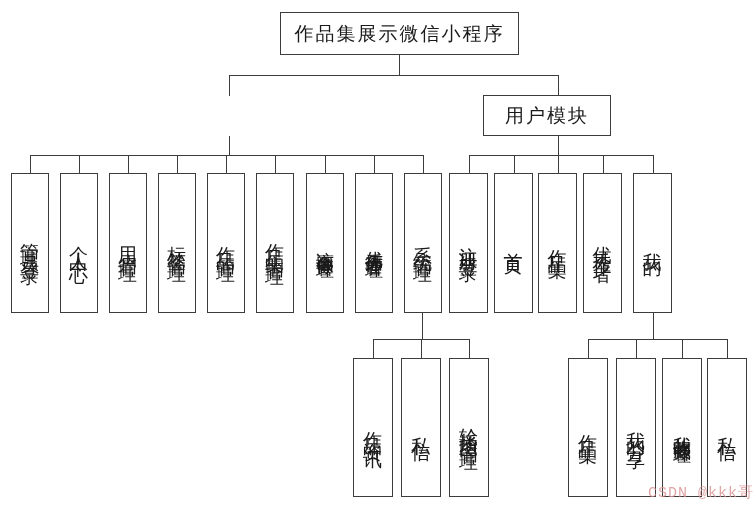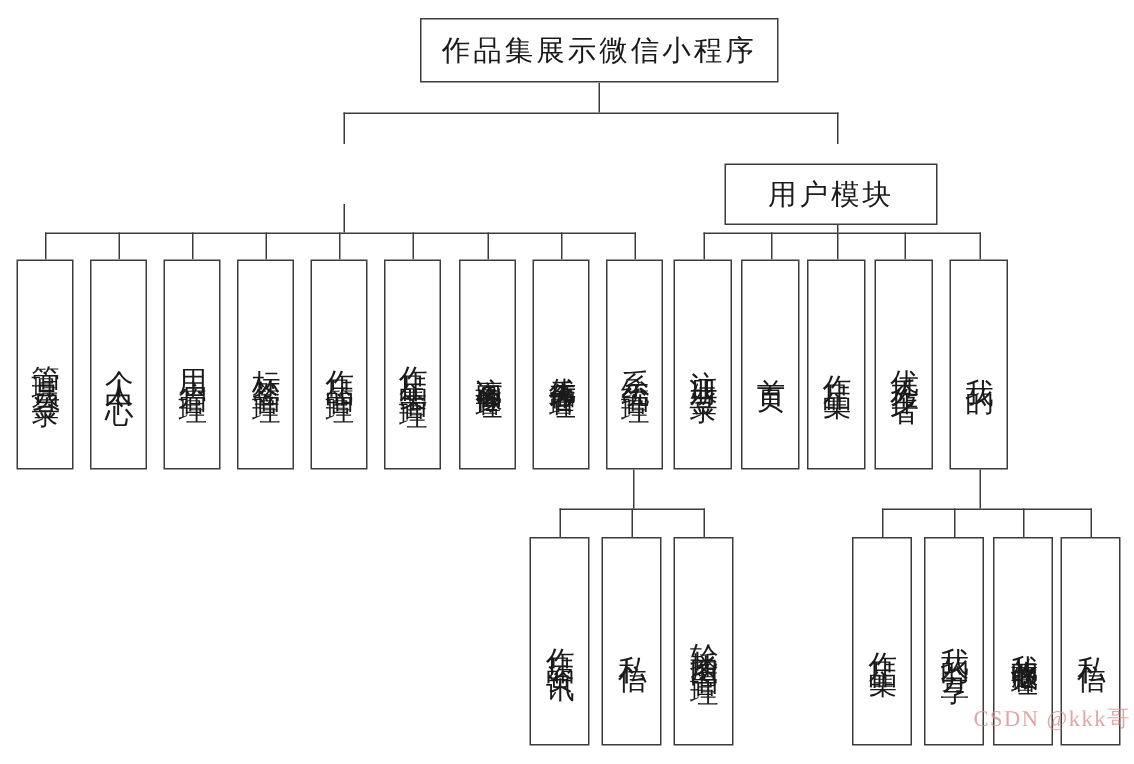--- a/index.html
+++ b/index.html
@@ -6,22 +6,22 @@
   .canvas{position:relative;width:756px;height:509px;background:#ffffff;overflow:hidden;
           font-family:"DejaVu Serif","Liberation Serif",serif;color:#1a1a1a;}
   .ln{position:absolute;background:#3c3c3c;}
   .ln.h{height:1px;}
   .ln.v{width:1px;}
   .nbox{position:absolute;border:1px solid #3c3c3c;background:#ffffff;box-sizing:border-box;
         display:flex;align-items:center;justify-content:center;}
   .hbox{font-size:19px;letter-spacing:2px;white-space:nowrap;}
   .vbox span{writing-mode:vertical-lr;text-orientation:upright;font-size:19px;letter-spacing:6px;line-height:1;}
   .vbox.tight span{font-size:18px;letter-spacing:2px;}
-  .watermark{position:absolute;right:2px;bottom:20px;font-size:15px;letter-spacing:1px;
-             color:#d98f8f;opacity:0.8;font-family:Liberation Serif, serif;}
+  .watermark{position:absolute;right:2px;bottom:7px;font-size:15px;letter-spacing:1px;
+             color:#d98f8f;opacity:0.8;font-family:Liberation Mono, monospace;}
 </style>
 </head>
 <body>
 
 <div class="canvas">
 
   <div class="ln v" style="left:399px;top:55px;height:20px"></div>
   <div class="ln h" style="left:229px;top:75px;width:330px"></div>
   <div class="ln v" style="left:229px;top:75px;height:21px"></div>
   <div class="ln v" style="left:558px;top:75px;height:21px"></div>
@@ -56,21 +56,21 @@
   <div class="ln h" style="left:588px;top:339px;width:140px"></div>
   <div class="ln v" style="left:588px;top:339px;height:19px"></div>
   <div class="ln v" style="left:636px;top:339px;height:19px"></div>
   <div class="ln v" style="left:682px;top:339px;height:19px"></div>
   <div class="ln v" style="left:727px;top:339px;height:19px"></div>
 
   <div class="nbox hbox" style="left:280px;top:12px;width:239px;height:43px">
     <span>作品集展示微信小程序</span>
   </div>
 
-  <div class="nbox hbox" style="left:483px;top:109px;width:142px;height:41px">
+  <div class="nbox hbox" style="left:483px;top:95px;width:128px;height:41px">
     <span>用户模块</span>
   </div>
 
   <div class="nbox vbox" style="left:11px;top:173px;width:38px;height:140px">
     <span>管理员登录</span>
   </div>
   <div class="nbox vbox" style="left:60px;top:173px;width:38px;height:140px">
     <span>个人中心</span>
   </div>
   <div class="nbox vbox" style="left:109px;top:173px;width:38px;height:140px">

